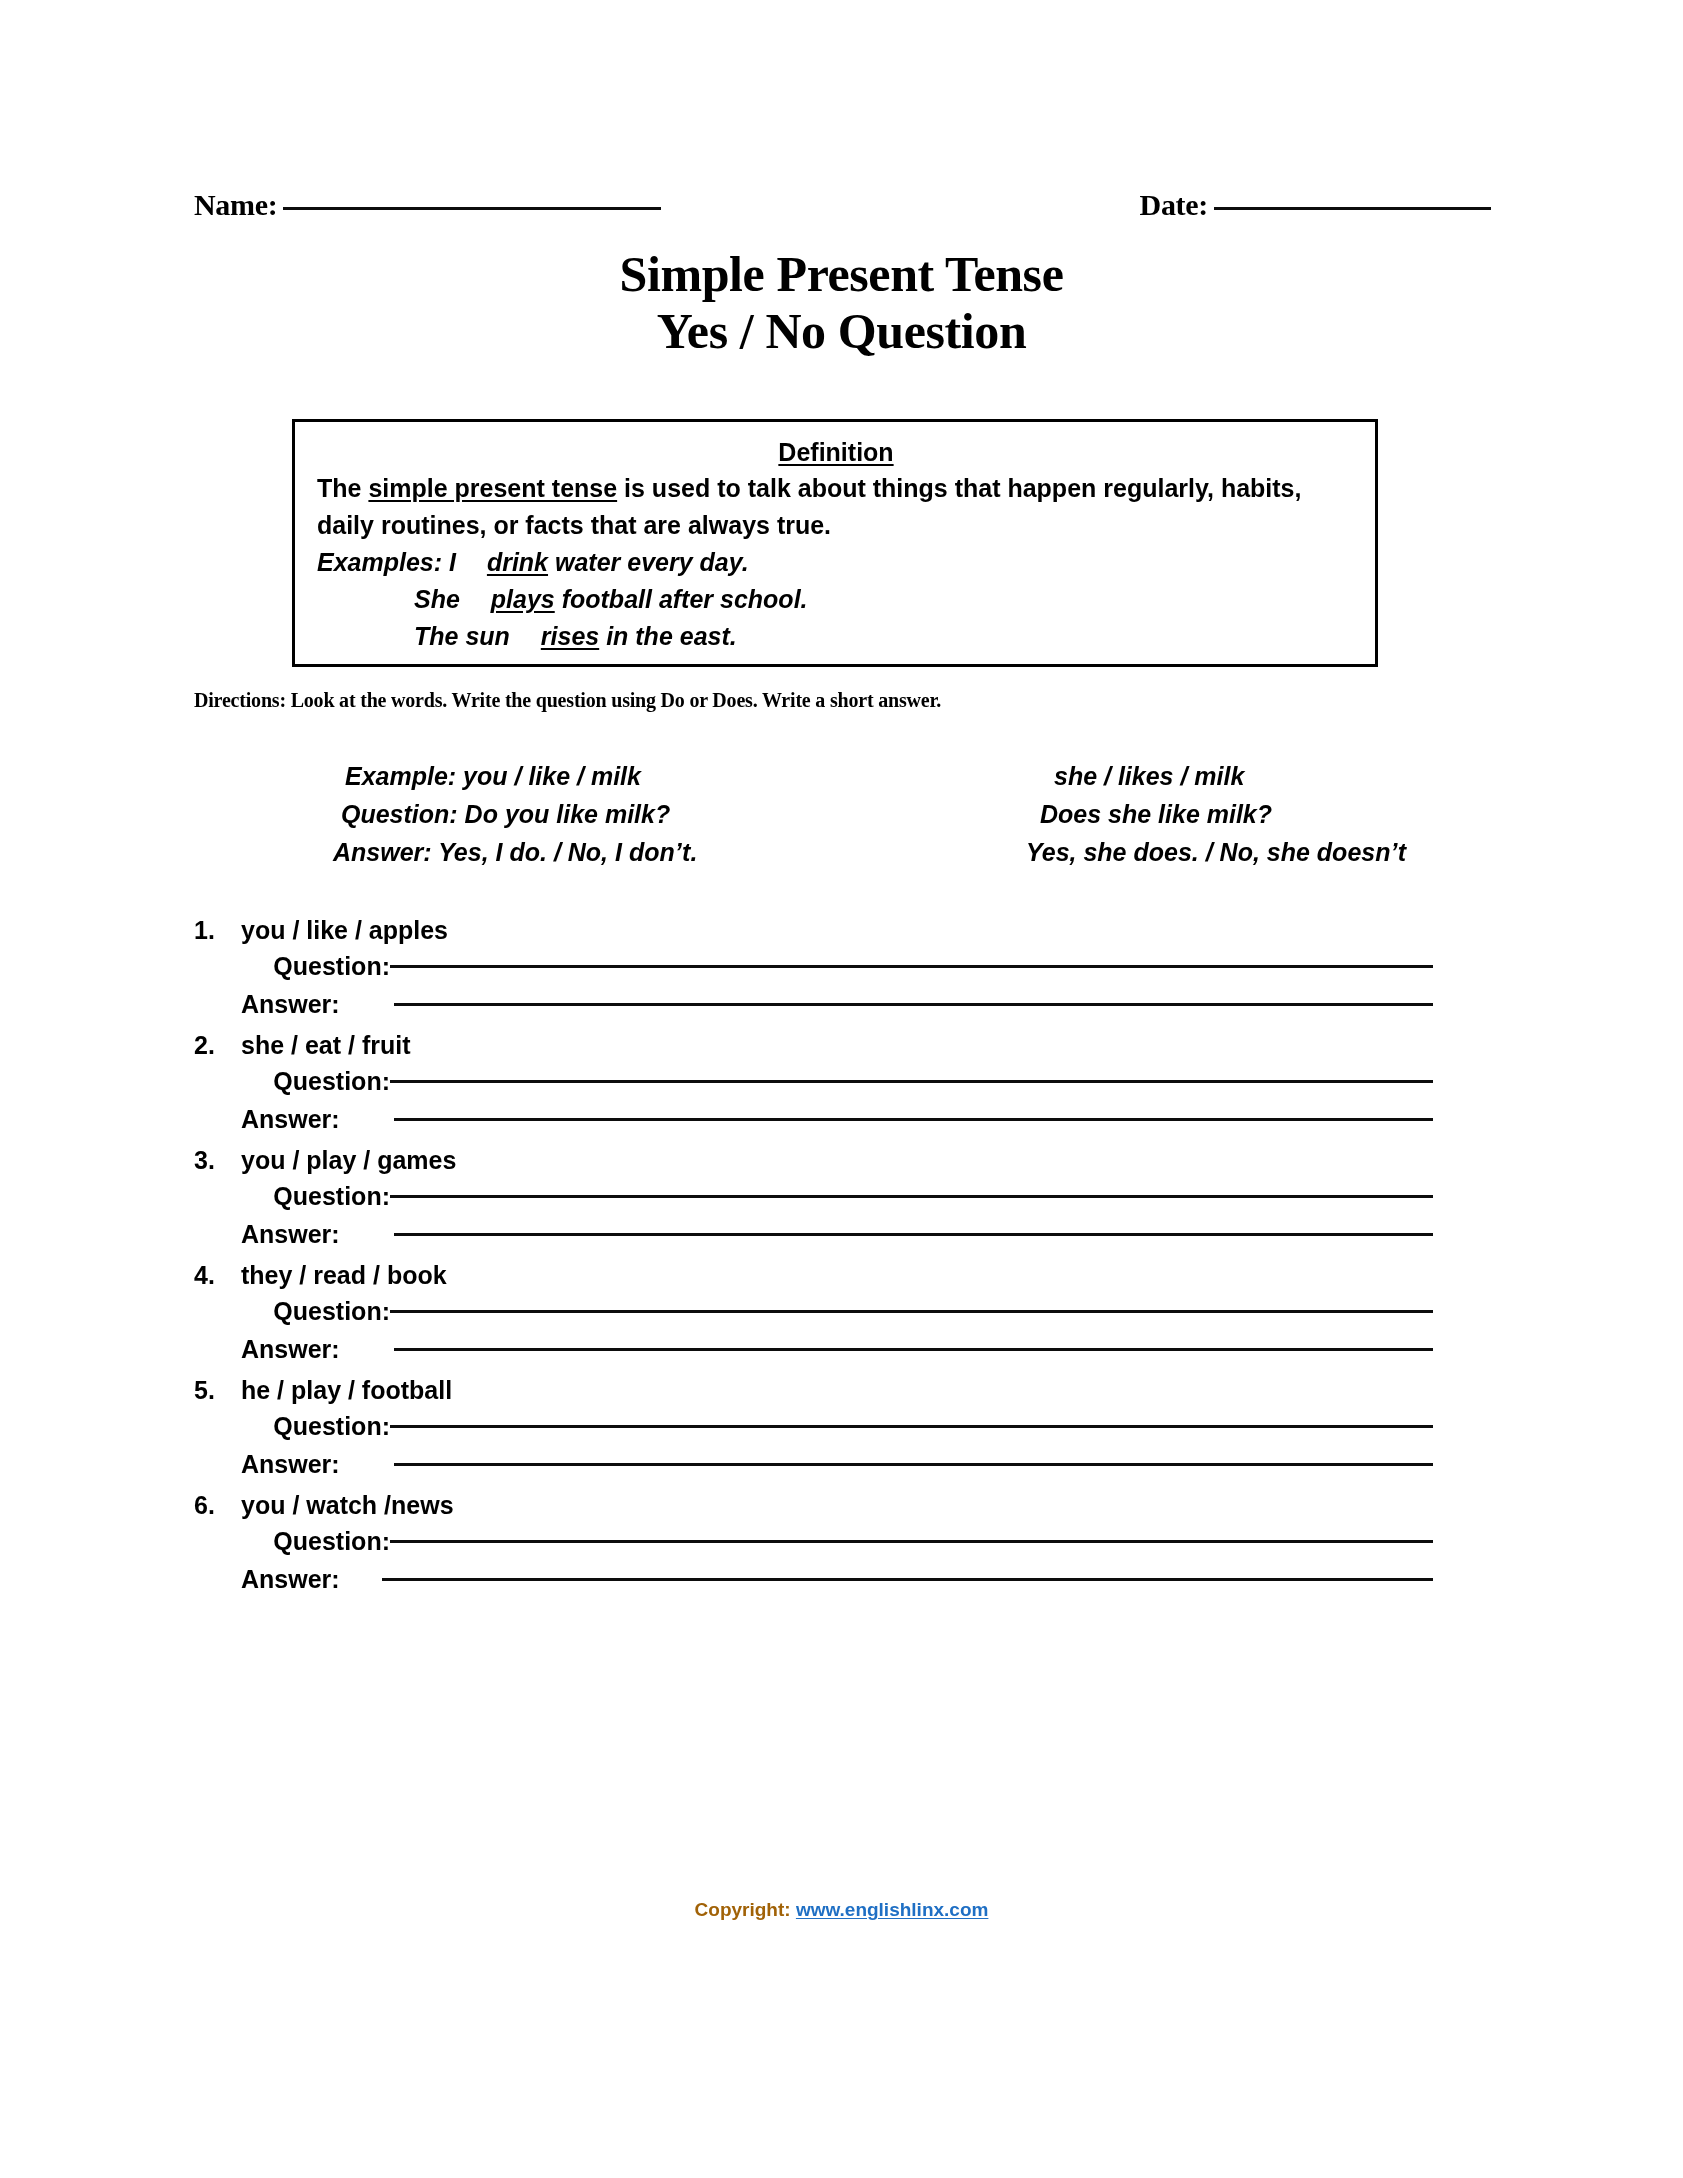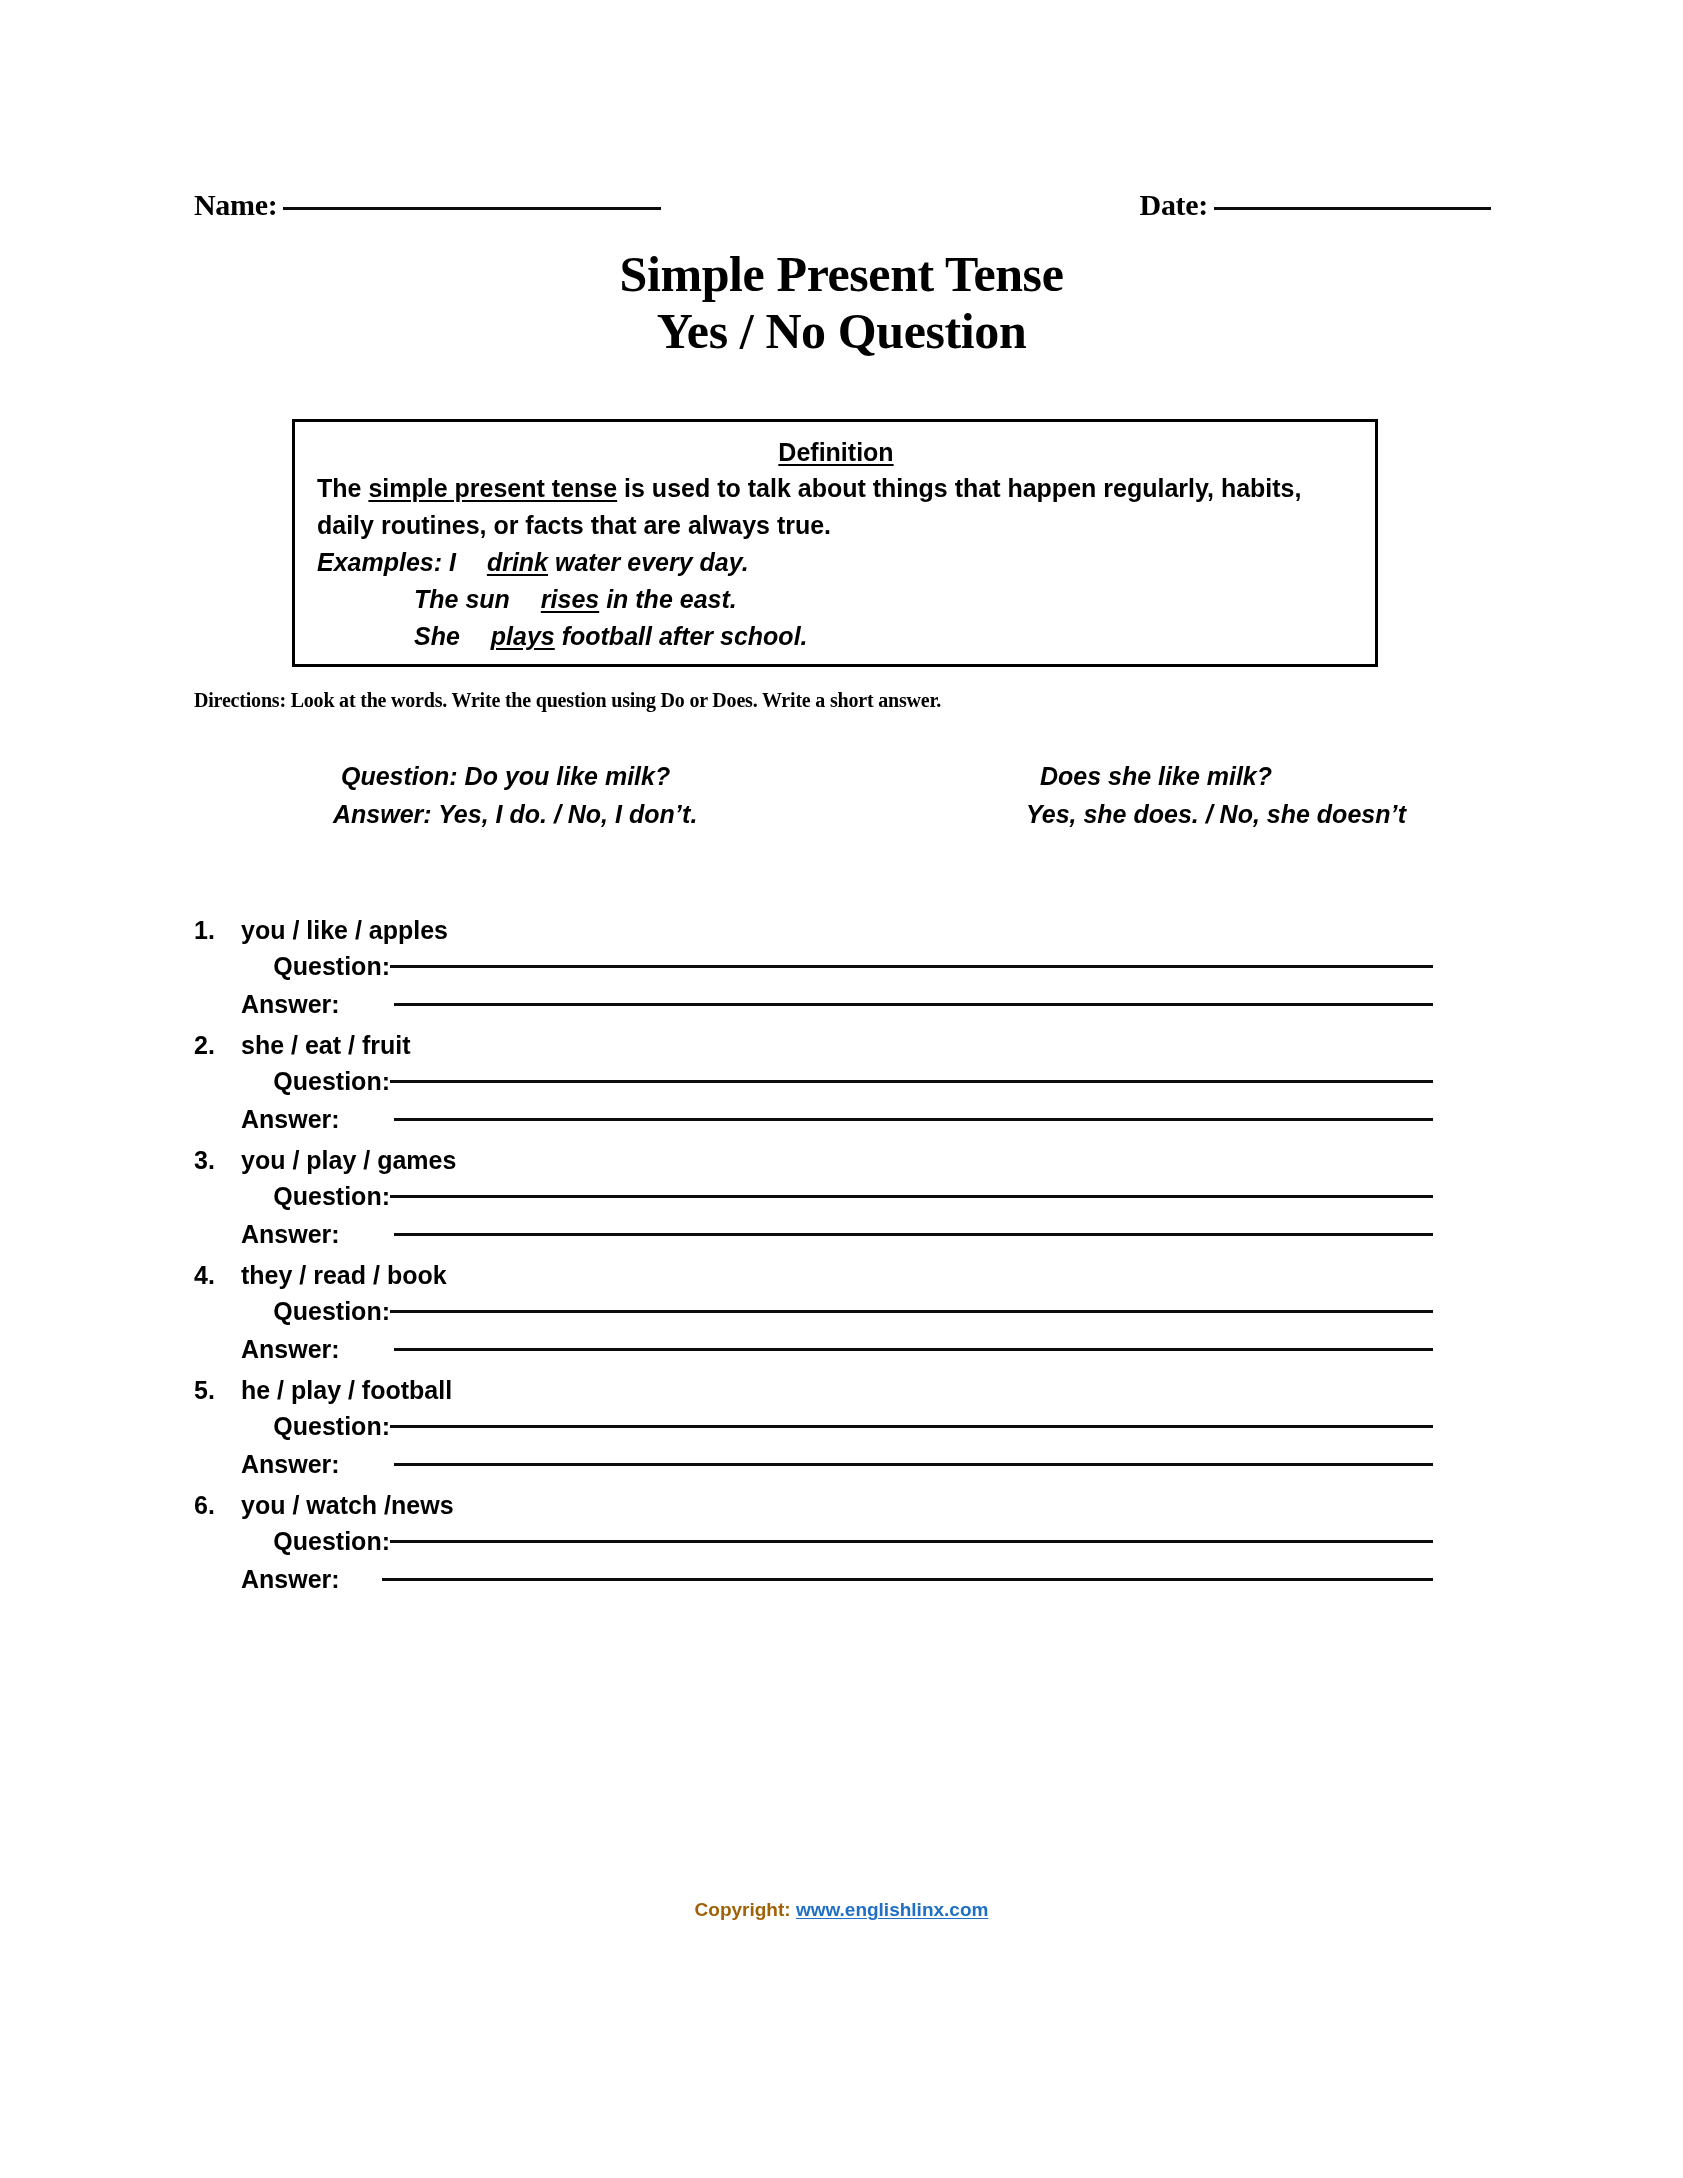--- a/index.html
+++ b/index.html
@@ -242,27 +242,31 @@
 
   <div class="title-block">
     <div class="title-line">Simple Present Tense</div>
     <div class="title-line">Yes / No Question</div>
   </div>
 
   <div class="defbox">
     <div class="def-title">Definition</div>
     <div class="def-body"><span>The </span><u>simple present tense</u><span> is used to talk about things that happen regularly, habits, daily routines, or facts that are always true.</span></div>
     <div class="def-ex"><span>Examples: I </span><u>drink</u><span> water every day.</span></div>
+    <div class="def-ex indented"><span>She </span><u>plays</u><span> football after school.</span></div>
     <div class="def-ex indented"><span>The sun </span><u>rises</u><span> in the east.</span></div>
-    <div class="def-ex indented"><span>She </span><u>plays</u><span> football after school.</span></div>
   </div>
 
   <div class="directions">Directions: Look at the words. Write the question using Do or Does. Write a short answer.</div>
 
   <div class="example-block">
+    <div class="ex-row r1">
+      <div class="ex-left">Example: you / like / milk</div>
+      <div class="ex-right">she / likes / milk</div>
+    </div>
     <div class="ex-row r2">
       <div class="ex-left">Question: Do you like milk?</div>
       <div class="ex-right">Does she like milk?</div>
     </div>
     <div class="ex-row r3">
       <div class="ex-left">Answer: Yes, I do. / No, I don’t.</div>
       <div class="ex-right">Yes, she does. / No, she doesn’t</div>
     </div>
   </div>
 

